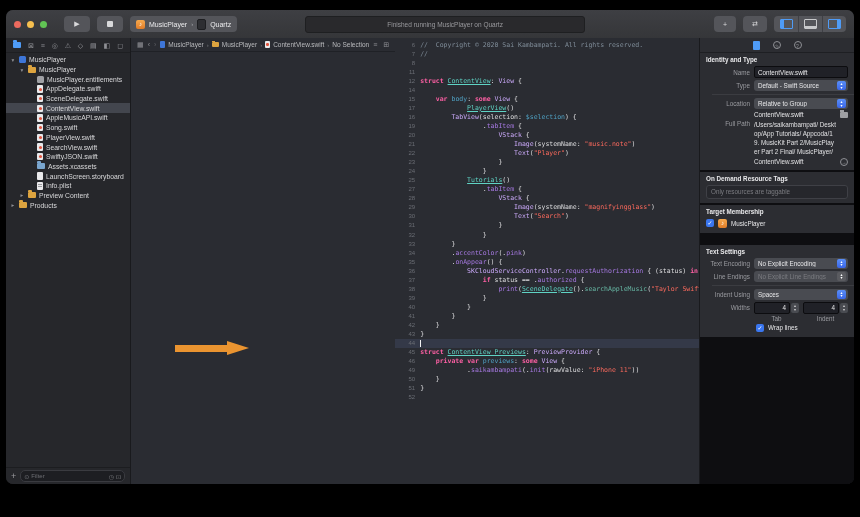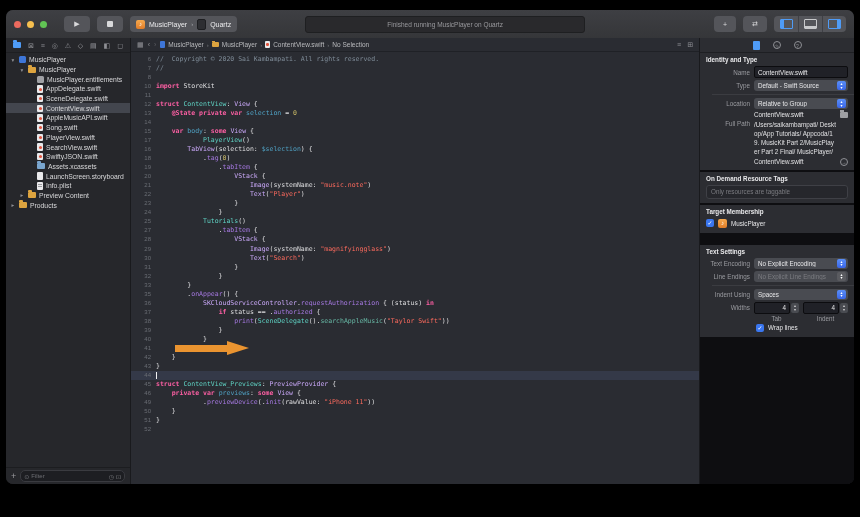--- a/index.html
+++ b/index.html
@@ -51,41 +51,41 @@
   .ficn.swift,.ficn.storyboard,.ficn.plist{width:6px;height:7.5px;background:#e9e9eb;border-radius:1px;position:relative;}
   .ficn.swift::after{content:"";position:absolute;left:1.5px;top:2.5px;width:3px;height:3px;border-radius:50%;background:#e2543e;}
   .ficn.plist::after{content:"";position:absolute;left:1px;top:2px;width:4px;height:1px;background:#9a9a9e;box-shadow:0 2px 0 #9a9a9e;}
   .ficn.entitlements{width:7px;height:7px;background:#9fa0a4;border-radius:1.5px;}
   .filter-bar{height:16px;border-top:1px solid #1c1d20;display:flex;align-items:center;padding:0 5px;gap:4px;flex:none;}
   .fb-plus{color:#9a9a9e;font-size:9px;line-height:1;}
   .filter-field{flex:1;height:10px;background:#1d1e22;border:1px solid #3a3b40;border-radius:5px;display:flex;align-items:center;gap:2px;padding:0 3px;font-size:6px;color:#6f7075;}
   .filter-field .right{margin-left:auto;display:flex;gap:2px;font-size:6px;color:#7b7c81;}
 
   
-  .editor{flex:1;background:#2a2c32;position:relative;display:flex;flex-direction:column;min-width:0;}
+  .editor{flex:1;background:#2a2c32;position:relative;display:flex;flex-direction:row;min-width:0;}
   .jumpbar{height:13px;border-bottom:1px solid #1f2126;display:flex;align-items:center;padding:0 6px;gap:4px;font-size:6.5px;color:#b9babd;flex:none;}
   .jb-ic{color:#8e8f94;font-size:7px;line-height:1;}
   .jb-ic.dim{color:#5c5d62;}
   .bicn{display:inline-block;flex:none;}
   .bicn.file-blue{width:5px;height:6.5px;background:#3e76d8;border-radius:1px;}
   .bicn.folder{width:7px;height:5px;background:#dda43f;border-radius:1px;position:relative;}
   .bicn.folder::before{content:"";position:absolute;top:-1.5px;left:0;width:3.5px;height:1.5px;background:#dda43f;}
   .bicn.file-swift{width:5px;height:6.5px;background:#e9e9eb;border-radius:1px;position:relative;}
   .bicn.file-swift::after{content:"";position:absolute;left:1px;top:2px;width:2.5px;height:2.5px;border-radius:50%;background:#e2543e;}
   .bc-sep{color:#797a7f;font-size:6px;}
   .bc-group{display:flex;align-items:center;gap:3px;}
   .jb-right{margin-left:auto;display:flex;gap:6px;color:#8e8f94;font-size:7px;}
   .code{flex:1;position:relative;padding-top:2px;font-family:"DejaVu Sans Mono",monospace;font-size:6.5px;overflow:hidden;}
   .code-row{height:9.05px;display:flex;align-items:center;}
   .code-row .ln{width:20px;flex:none;text-align:right;padding-right:5px;color:#6a6d74;font-size:6px;font-family:"Liberation Sans",sans-serif;}
   .code-row .txt{white-space:pre;}
   .code-row.current{background:#343948;}
   .caret{display:inline-block;width:1px;height:7px;background:#f0f0f2;vertical-align:middle;}
   .c-p{color:#dfdfe1;} .c-k{color:#fc5fa3;font-weight:bold;} .c-s{color:#fc6a5d;}
-  .c-n{color:#d0bf69;} .c-cm{color:#7f8c98;} .c-t{color:#5fd3c4;}
+  .c-n{color:#d0bf69;} .c-cm{color:#7f8c98;} .c-t{color:#5fd3c4;text-decoration:underline;}
   .c-pm{color:#67b7a4;} .c-st{color:#c9a8f8;} .c-sm{color:#a578e0;} .c-pr{color:#4fa0c2;}
   .anno-arrow{position:absolute;left:44px;top:303px;width:74px;height:15px;pointer-events:none;}
   .anno-arrow .shaft{position:absolute;left:0;top:4px;width:52px;height:7px;background:#ea9430;}
   .anno-arrow .head{position:absolute;left:52px;top:0;width:0;height:0;border-top:7.5px solid transparent;border-bottom:7.5px solid transparent;border-left:22px solid #ea9430;}
 
   
   .inspector{width:154px;flex:none;background:#0e0e11;border-left:1px solid #191a1d;display:flex;flex-direction:column;font-size:6.3px;color:#cfcfd2;}
   .insp-tabs{height:14px;background:#2c2d32;display:flex;align-items:center;justify-content:center;gap:13px;border-bottom:1px solid #1e1f23;flex:none;}
   .it-doc{width:7px;height:9px;background:#4f9cf7;border-radius:1px;}
   .it-circle{width:8px;height:8px;border:1px solid #8e8f94;border-radius:50%;color:#8e8f94;font-size:5px;line-height:8px;text-align:center;box-sizing:border-box;}
@@ -307,56 +307,44 @@
             </div>
             <div class="code-row">
               <span class="ln">7</span>
               <span class="txt"><span class="c-cm">//</span></span>
             </div>
             <div class="code-row">
               <span class="ln">8</span>
               <span class="txt"></span>
             </div>
             <div class="code-row">
-              <span class="ln">10</span>
-              <span class="txt"><span class="c-k">import</span><span class="c-p"> StoreKit</span></span>
-            </div>
-            <div class="code-row">
               <span class="ln">11</span>
               <span class="txt"></span>
             </div>
             <div class="code-row">
               <span class="ln">12</span>
               <span class="txt"><span class="c-k">struct</span><span class="c-p"> </span><span class="c-t">ContentView</span><span class="c-p">: </span><span class="c-st">View</span><span class="c-p"> {</span></span>
             </div>
             <div class="code-row">
-              <span class="ln">13</span>
-              <span class="txt"><span class="c-p">    </span><span class="c-k">@State</span><span class="c-p"> </span><span class="c-k">private</span><span class="c-p"> </span><span class="c-k">var</span><span class="c-p"> </span><span class="c-pr">selection</span><span class="c-p"> = </span><span class="c-n">0</span></span>
-            </div>
-            <div class="code-row">
               <span class="ln">14</span>
               <span class="txt"></span>
             </div>
             <div class="code-row">
               <span class="ln">15</span>
               <span class="txt"><span class="c-p">    </span><span class="c-k">var</span><span class="c-p"> </span><span class="c-pr">body</span><span class="c-p">: </span><span class="c-k">some</span><span class="c-p"> </span><span class="c-st">View</span><span class="c-p"> {</span></span>
             </div>
             <div class="code-row">
               <span class="ln">17</span>
               <span class="txt"><span class="c-p">            </span><span class="c-t">PlayerView</span><span class="c-p">()</span></span>
             </div>
             <div class="code-row">
               <span class="ln">16</span>
               <span class="txt"><span class="c-p">        </span><span class="c-st">TabView</span><span class="c-p">(selection: </span><span class="c-pr">$selection</span><span class="c-p">) {</span></span>
             </div>
             <div class="code-row">
-              <span class="ln">18</span>
-              <span class="txt"><span class="c-p">            .</span><span class="c-sm">tag</span><span class="c-p">(</span><span class="c-n">0</span><span class="c-p">)</span></span>
-            </div>
-            <div class="code-row">
               <span class="ln">19</span>
               <span class="txt"><span class="c-p">                .</span><span class="c-sm">tabItem</span><span class="c-p"> {</span></span>
             </div>
             <div class="code-row">
               <span class="ln">20</span>
               <span class="txt"><span class="c-p">                    </span><span class="c-st">VStack</span><span class="c-p"> {</span></span>
             </div>
             <div class="code-row">
               <span class="ln">21</span>
               <span class="txt"><span class="c-p">                        </span><span class="c-st">Image</span><span class="c-p">(systemName: </span><span class="c-s">"music.note"</span><span class="c-p">)</span></span>
@@ -397,20 +385,24 @@
               <span class="ln">31</span>
               <span class="txt"><span class="c-p">                    }</span></span>
             </div>
             <div class="code-row">
               <span class="ln">32</span>
               <span class="txt"><span class="c-p">                }</span></span>
             </div>
             <div class="code-row">
               <span class="ln">33</span>
               <span class="txt"><span class="c-p">        }</span></span>
+            </div>
+            <div class="code-row">
+              <span class="ln">34</span>
+              <span class="txt"><span class="c-p">        .</span><span class="c-sm">accentColor</span><span class="c-p">(.</span><span class="c-sm">pink</span><span class="c-p">)</span></span>
             </div>
             <div class="code-row">
               <span class="ln">35</span>
               <span class="txt"><span class="c-p">        .</span><span class="c-sm">onAppear</span><span class="c-p">() {</span></span>
             </div>
             <div class="code-row">
               <span class="ln">36</span>
               <span class="txt"><span class="c-p">            </span><span class="c-st">SKCloudServiceController</span><span class="c-p">.</span><span class="c-sm">requestAuthorization</span><span class="c-p"> { (status) </span><span class="c-k">in</span></span>
             </div>
             <div class="code-row">
@@ -448,21 +440,21 @@
             <div class="code-row">
               <span class="ln">45</span>
               <span class="txt"><span class="c-k">struct</span><span class="c-p"> </span><span class="c-t">ContentView_Previews</span><span class="c-p">: </span><span class="c-st">PreviewProvider</span><span class="c-p"> {</span></span>
             </div>
             <div class="code-row">
               <span class="ln">46</span>
               <span class="txt"><span class="c-p">    </span><span class="c-k">private</span><span class="c-p"> </span><span class="c-k">var</span><span class="c-p"> </span><span class="c-pr">previews</span><span class="c-p">: </span><span class="c-k">some</span><span class="c-p"> </span><span class="c-st">View</span><span class="c-p"> {</span></span>
             </div>
             <div class="code-row">
               <span class="ln">49</span>
-              <span class="txt"><span class="c-p">            .</span><span class="c-sm">previewDevice</span><span class="c-p">(.</span><span class="c-sm">init</span><span class="c-p">(rawValue: </span><span class="c-s">"iPhone 11"</span><span class="c-p">))</span></span>
+              <span class="txt"><span class="c-p">            .</span><span class="c-sm">saikambampati</span><span class="c-p">(.</span><span class="c-sm">init</span><span class="c-p">(rawValue: </span><span class="c-s">"iPhone 11"</span><span class="c-p">))</span></span>
             </div>
             <div class="code-row">
               <span class="ln">50</span>
               <span class="txt"><span class="c-p">    }</span></span>
             </div>
             <div class="code-row">
               <span class="ln">51</span>
               <span class="txt"><span class="c-p">}</span></span>
             </div>
             <div class="code-row">

